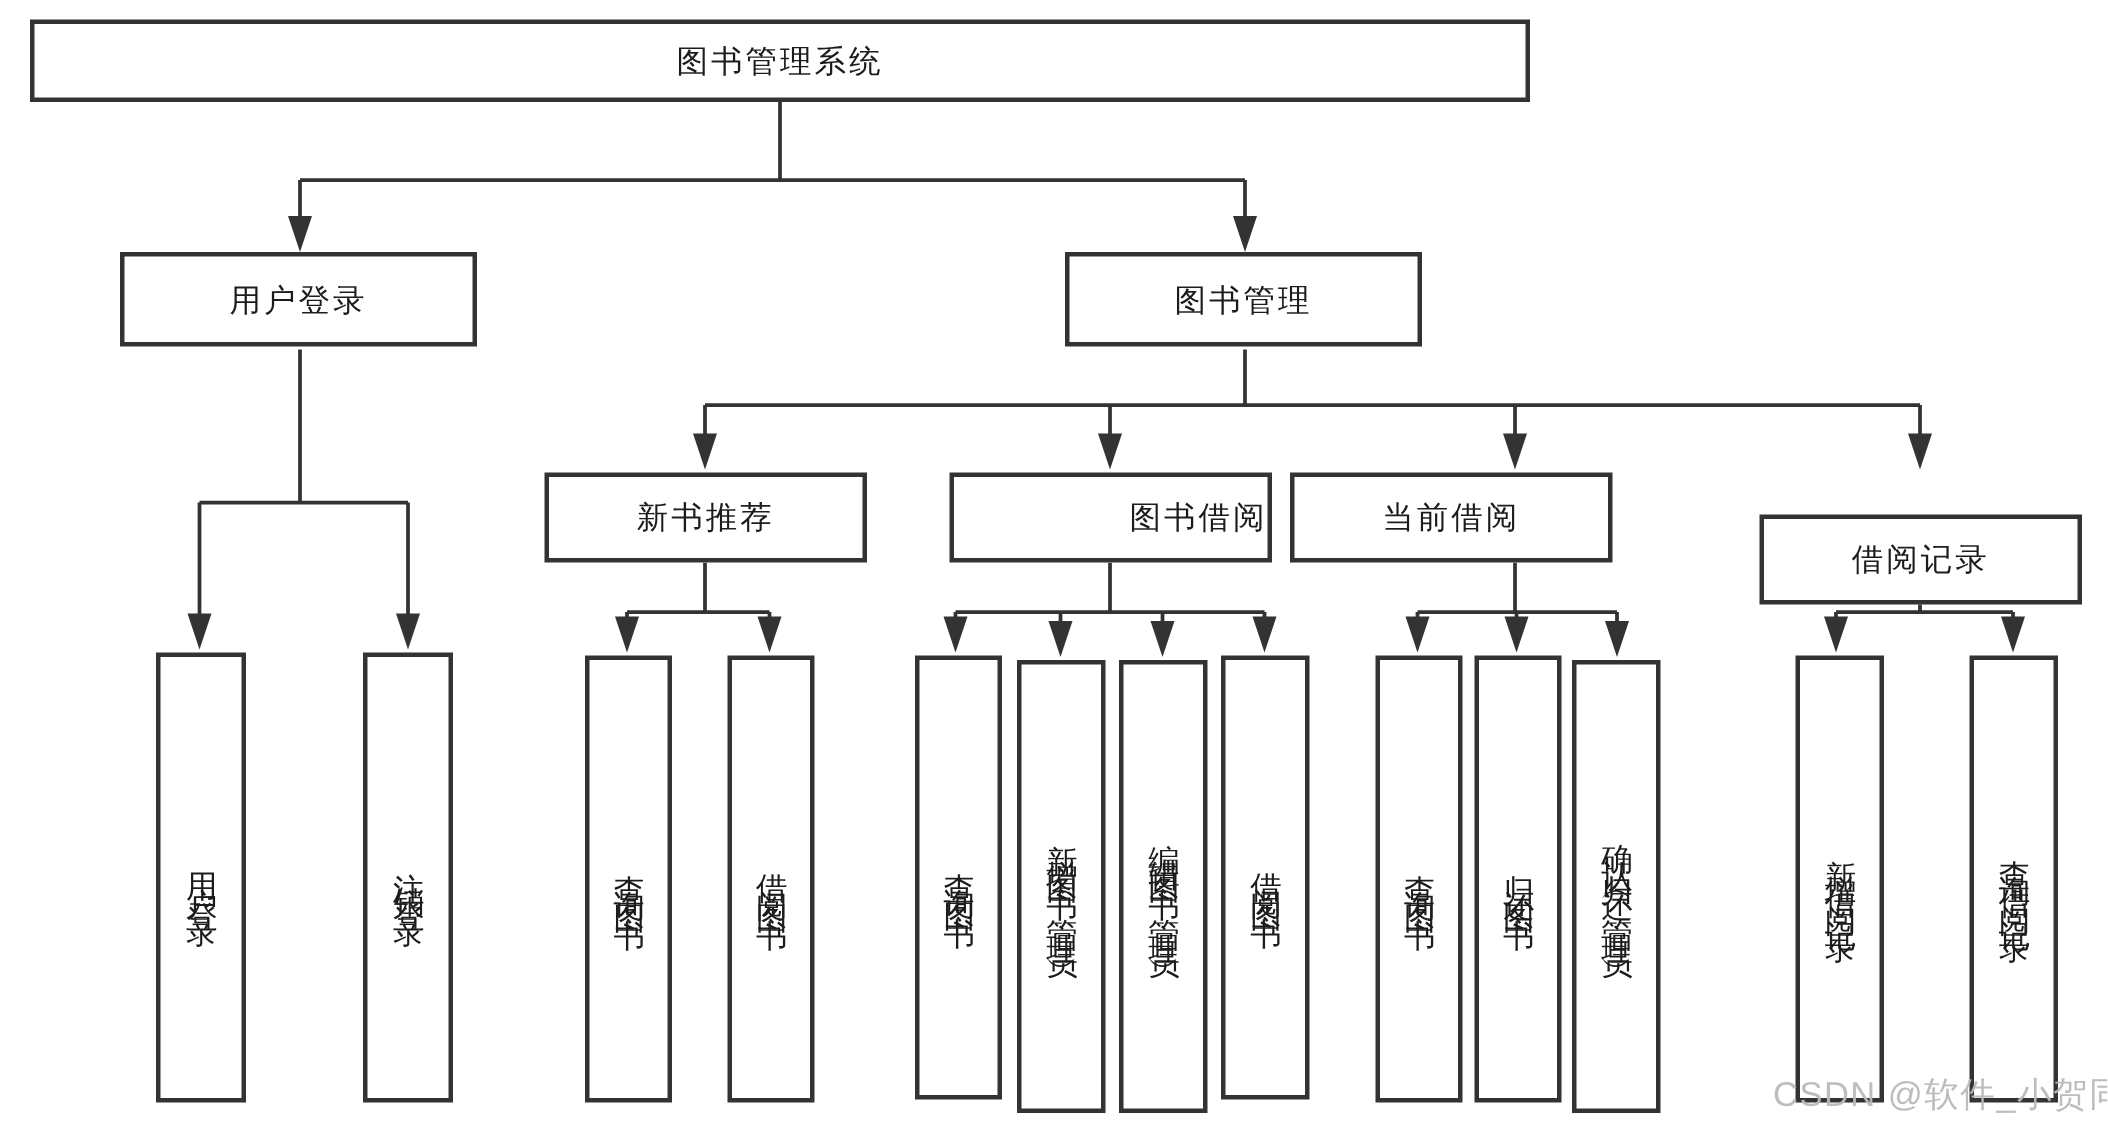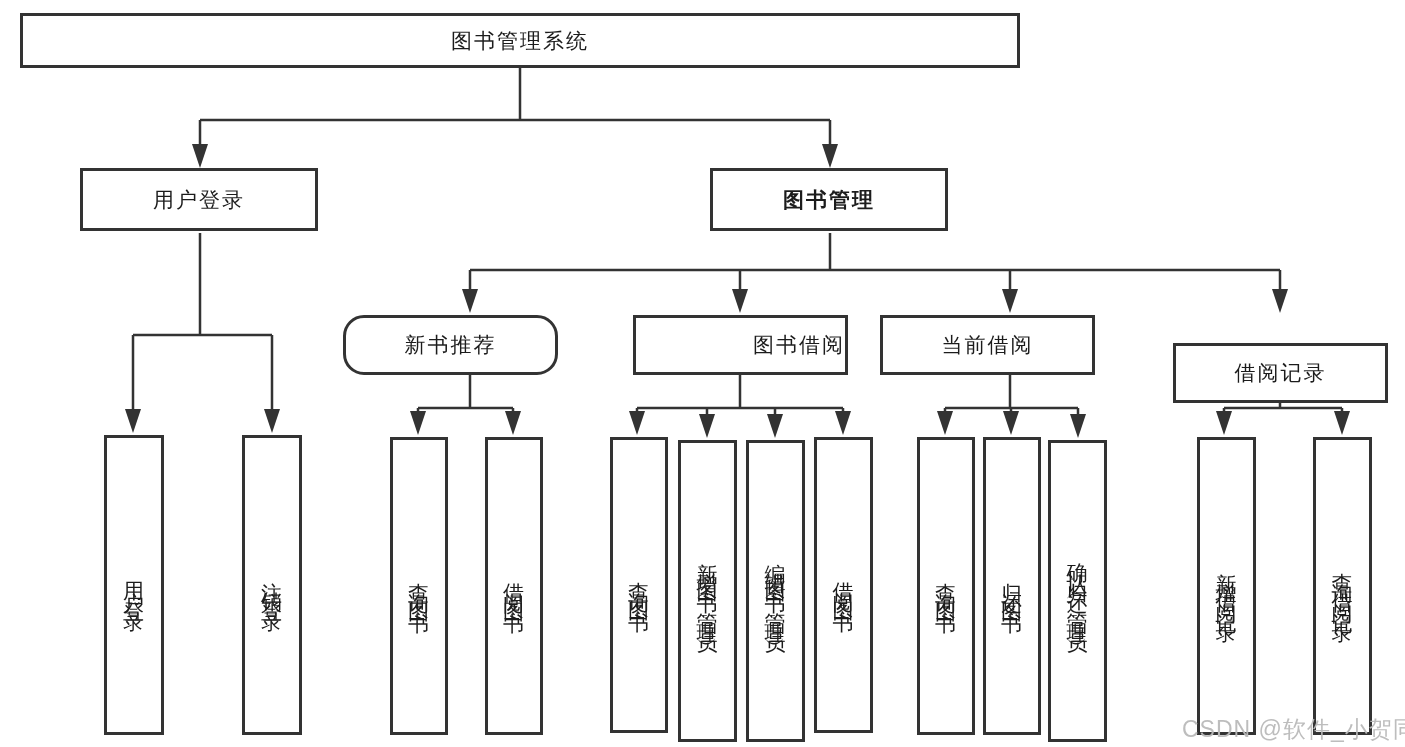--- a/index.html
+++ b/index.html
@@ -90,31 +90,31 @@
     </g>
   </svg>
 
   <div class="node h-node" style="left:20px; top:13px; width:1000px; height:55px;">
     <span>图书管理系统</span>
   </div>
 
   <div class="node h-node" style="left:80px; top:168px; width:238px; height:63px;">
     <span>用户登录</span>
   </div>
-  <div class="node h-node" style="left:710px; top:168px; width:238px; height:63px;font-weight:bold;">
+  <div class="node h-node" style="left:710px; top:168px; width:238px; height:63px;">
     <span>图书管理</span>
   </div>
 
-  <div class="node h-node" style="left:343px; top:315px; width:215px; height:60px;border-radius:21px;">
+  <div class="node h-node" style="left:363px; top:315px; width:215px; height:60px;">
     <span>新书推荐</span>
   </div>
   <div class="node h-node" style="left:633px; top:315px; width:215px; height:60px;justify-content:flex-end;">
     <span>图书借阅</span>
   </div>
-  <div class="node h-node" style="left:880px; top:315px; width:215px; height:60px;">
+  <div class="node h-node" style="left:860px; top:315px; width:215px; height:60px;">
     <span>当前借阅</span>
   </div>
   <div class="node h-node" style="left:1173px; top:315px; width:215px; height:60px;margin-top:28px;">
     <span>借阅记录</span>
   </div>
 
   <div class="node v-node" style="left:104px; top:435px; width:60px; height:300px;">
     <span class="v-text">用户登录</span>
   </div>
   <div class="node v-node" style="left:242px; top:435px; width:60px; height:300px;">

